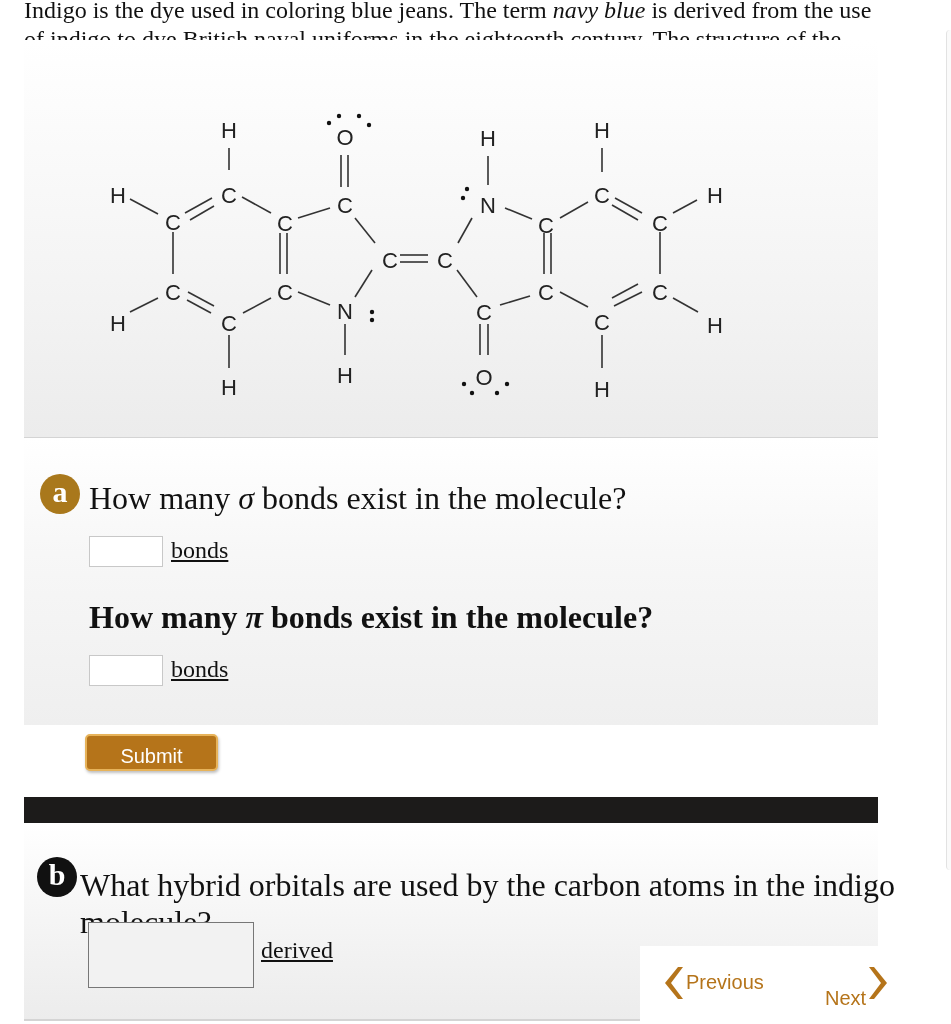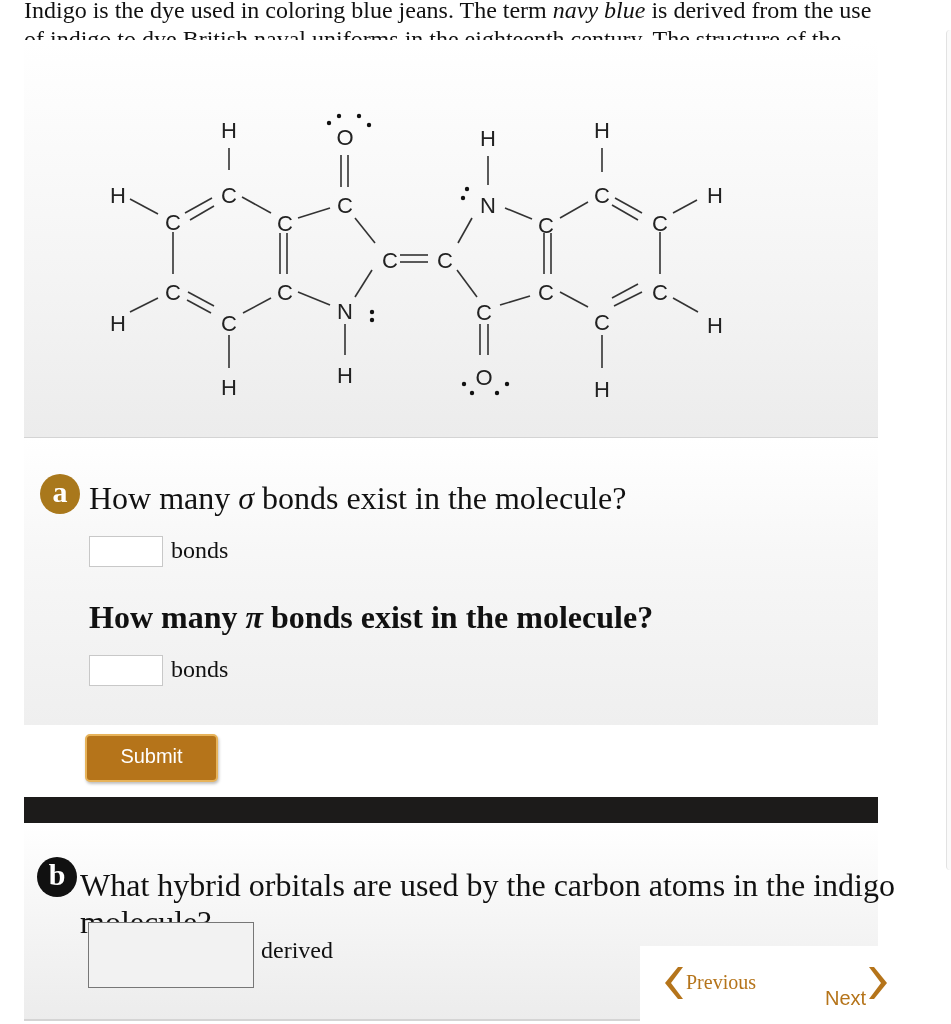--- a/index.html
+++ b/index.html
@@ -13,22 +13,22 @@
   .molecule { position:absolute; left:90px; top:100px; width:660px; height:310px; }
   .qpanel { position:absolute; left:24px; top:438px; width:854px; height:287px;
             background:linear-gradient(#ffffff 0%, #f7f7f7 40%, #efefef 100%); }
   .badge { position:absolute; width:40px; height:40px; border-radius:50%; color:#fff;
            font-family:"Liberation Serif", serif; font-weight:bold; font-size:30px;
            text-align:center; line-height:36px; }
   .badge-a { left:40px; top:474px; background:#a9781c; }
   .badge-b { left:37px; top:857px; background:#111; }
   .qtext { position:absolute; font-size:32px; }
   .ans-input { position:absolute; background:#fff; border:1px solid #c8c8c8; box-sizing:border-box; }
-  .unit { position:absolute; font-size:24px; }
-  .submit { position:absolute; left:85px; top:734px; width:133px; height:48px; box-sizing:border-box;
+  .unit { position:absolute; font-size:24px;text-decoration:underline; }
+  .submit { position:absolute; left:85px; top:734px; width:133px; height:37px; box-sizing:border-box;
             background:#b5741a; border:2px solid #e7b35a; border-radius:5px; color:#fff;
             font-family:"Liberation Sans", sans-serif; font-size:20px; text-align:center; line-height:41px;
             box-shadow:1px 2px 3px rgba(0,0,0,0.25); cursor:pointer; }
   .divider { position:absolute; left:24px; top:797px; width:854px; height:26px; background:#1c1b1a; }
   .panel-b { position:absolute; left:24px; top:823px; width:854px; height:196px;
              background:linear-gradient(#ffffff 0%, #f5f5f5 50%, #ececec 100%);
              border-bottom:2px solid #d4d4d4; }
   .nav-box { position:absolute; left:640px; top:946px; width:240px; height:78px; background:#fff; }
   .nav-link { position:absolute; font-family:"Liberation Sans", sans-serif; font-size:20px; color:#b5741a; cursor:pointer; }
   .scroll-edge { position:absolute; left:946px; top:30px; width:5px; height:840px;
@@ -164,21 +164,21 @@
 <div class="badge badge-b">b</div>
 <div class="qtext" style="left:80px; top:867px;">What hybrid orbitals are used by the carbon atoms in the indigo molecule?</div>
 <input class="ans-input" style="left: 88px; top: 922px; width: 166px; height: 66px; border: 1.5px solid rgb(119, 119, 119); background: rgb(242, 242, 242);" value="">
 <div class="unit" style="left:261px; top:937px;">derived</div>
 
 <div class="nav-box"></div>
 <div class="nav-link" style="left:663px; top:971px;">
   <svg width="20" height="34" viewBox="0 0 20 34" style="position:absolute; left:0; top:-5px;">
     <polygon points="15,1 20,1 8,17 20,33 15,33 2,17" fill="#b5741a"></polygon>
   </svg>
-  <span style="position:absolute; left:23px; top:0; white-space:nowrap;font-family:Liberation Serif, serif;">Previous</span>
+  <span style="position:absolute; left:23px; top:0; white-space:nowrap;">Previous</span>
 </div>
 <div class="nav-link" style="left:825px; top:971px;">
   <span style="position:absolute; left:0; top:16px; white-space:nowrap;">Next</span>
   <svg width="20" height="34" viewBox="0 0 20 34" style="position:absolute; left:44px; top:-5px;">
     <polygon points="0,1 5,1 18,17 5,33 0,33 12,17" fill="#b5741a"></polygon>
   </svg>
 </div>
 
 <div class="scroll-edge"></div>
 

